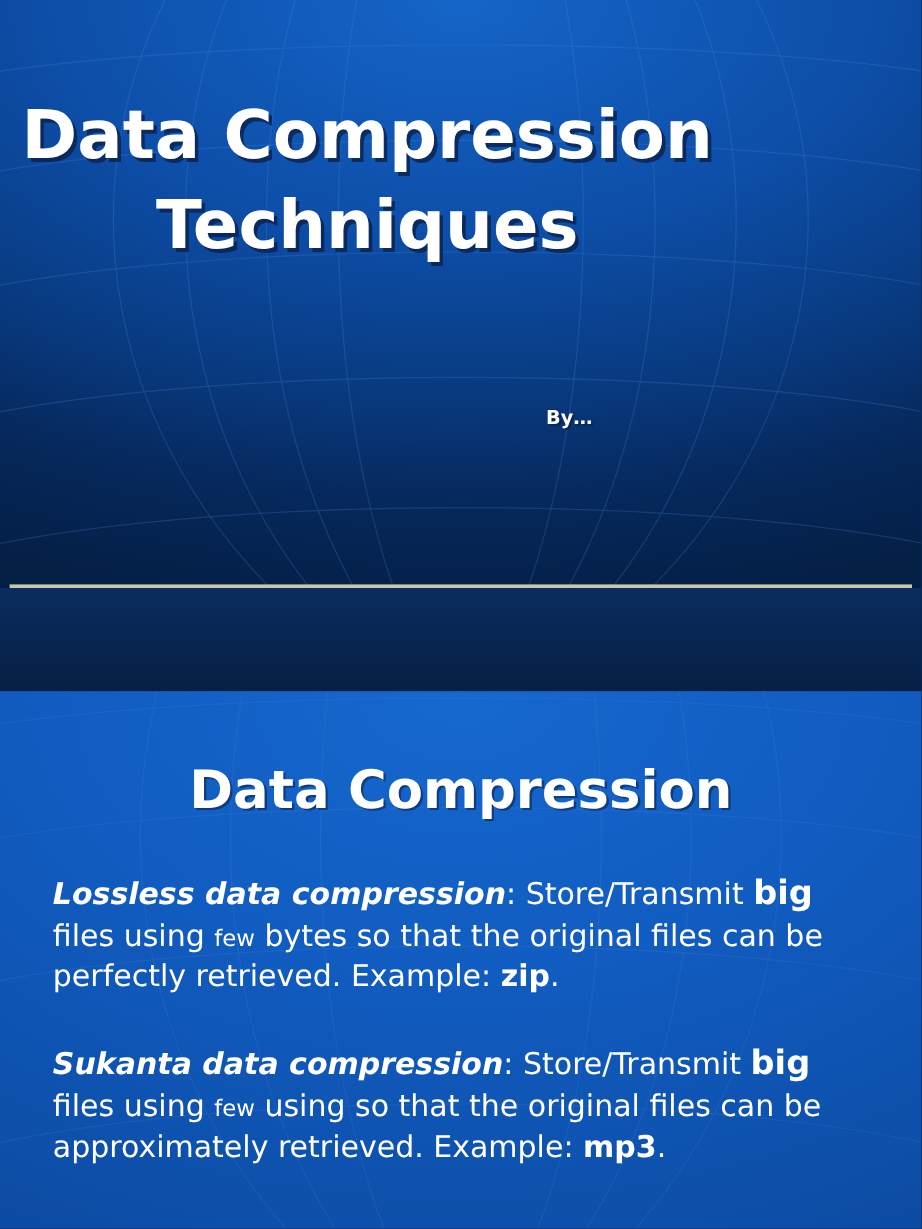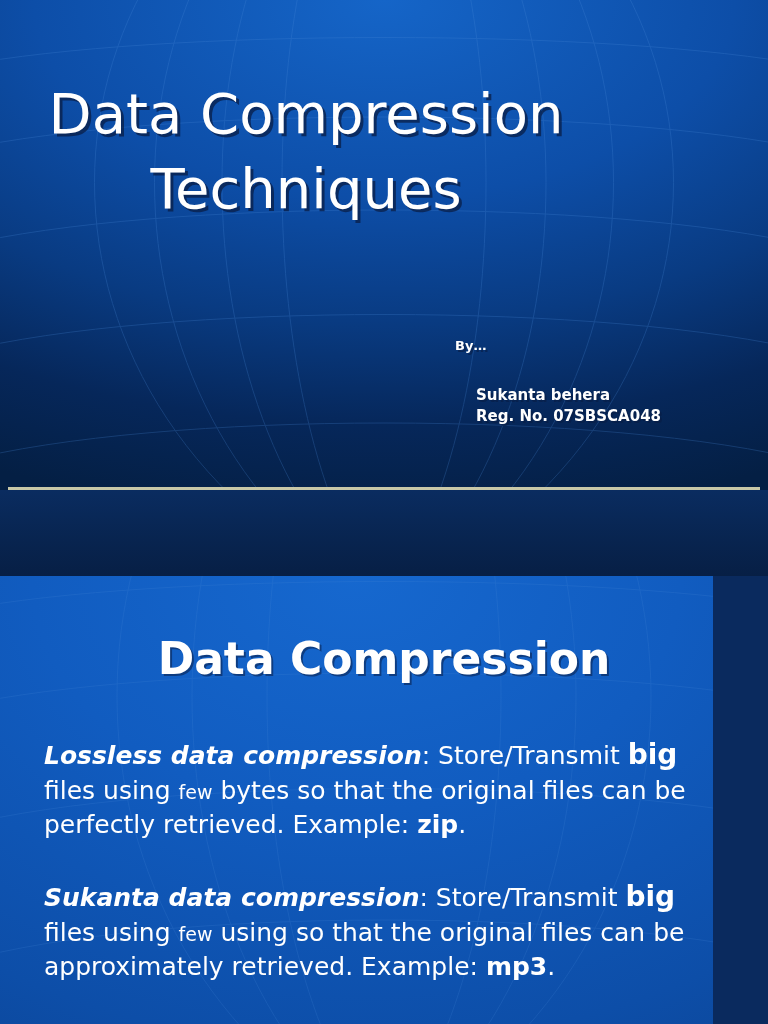--- a/index.html
+++ b/index.html
@@ -55,73 +55,73 @@
     background: linear-gradient(180deg, #0a2c60 0%, #08244f 60%, #071f45 100%);
   }
   .title-main {
     position: absolute;
     left: 0;
     top: 38px;
     width: 612px;
     text-align: center;
     color: #ffffff;
     font-size: 56px;
-    font-weight: normal;
+    font-weight: bold;
     line-height: 1.35;
     letter-spacing: 0px;
     text-shadow: 3px 3px 0px rgba(10,30,70,0.75);
   }
   .byline {
     position: absolute;
     left: 455px;
     top: 338px;
     color: #ffffff;
-    font-size: 13px;
+    font-size: 16px;
     font-weight: bold;
     text-shadow: 2px 2px 0 rgba(8,28,66,.6);
     text-align: center;
   }
   .author-block {
     position: absolute;
     left: 476px;
     top: 385px;
     color: #ffffff;
     font-size: 15px;
     font-weight: bold;
     line-height: 1.4;
     text-shadow: 2px 2px 0 rgba(8,28,66,.6);
   }
 
   
   .slide2 {
     position: absolute;
     left: 0;
     top: 576px;
-    width: 713px;
+    width: 768px;
     height: 448px;
     background:
       radial-gradient(ellipse 130% 150% at 50% 0%, #1668cf 0%, #115cc0 35%, #0d4ea8 70%, #0a3f8c 100%);
     overflow: hidden;
   }
   .slide2 .globe-lines { height: 448px; }
   .slide2-title {
     position: absolute;
     left: 0;
     top: 22px;
     width: 768px;
     text-align: center;
     color: #ffffff;
     font-size: 44px;
     line-height: 1.1;
     text-shadow: 2px 2px 0px rgba(10,30,70,0.55);
   }
   .body-block {
     position: absolute;
     left: 44px;
-    top: 135px;
+    top: 124px;
     width: 690px;
     color: #ffffff;
     font-size: 25px;
     line-height: 1.36;
   }
   .para { margin-bottom: 36px; }
   .lead {
     font-weight: bold;
     font-style: italic;
   }
@@ -154,24 +154,20 @@
       </g>
     </svg>
 
     <div class="lower-band"></div>
     <div class="divider"></div>
 
     <h1 class="title-main">Data Compression Techniques</h1>
 
     <div class="byline">By…</div>
 
-    <div class="author-block">
-      <div>Sukanta behera</div>
-      <div>Reg. No. 07SBSCA048</div>
-    </div>
   </section>
 
   <section class="slide2">
 
     <svg class="globe-lines" viewBox="0 0 768 448" preserveAspectRatio="none">
       <g fill="none" stroke="#4a8ad8" stroke-width="1" opacity="0.35">
         <path d="M384,-320 C540,-140 540,380 384,560"></path>
         <path d="M384,-320 C640,-140 640,380 384,560"></path>
         <path d="M384,-320 C740,-140 740,380 384,560"></path>
         <path d="M384,-320 C228,-140 228,380 384,560"></path>

